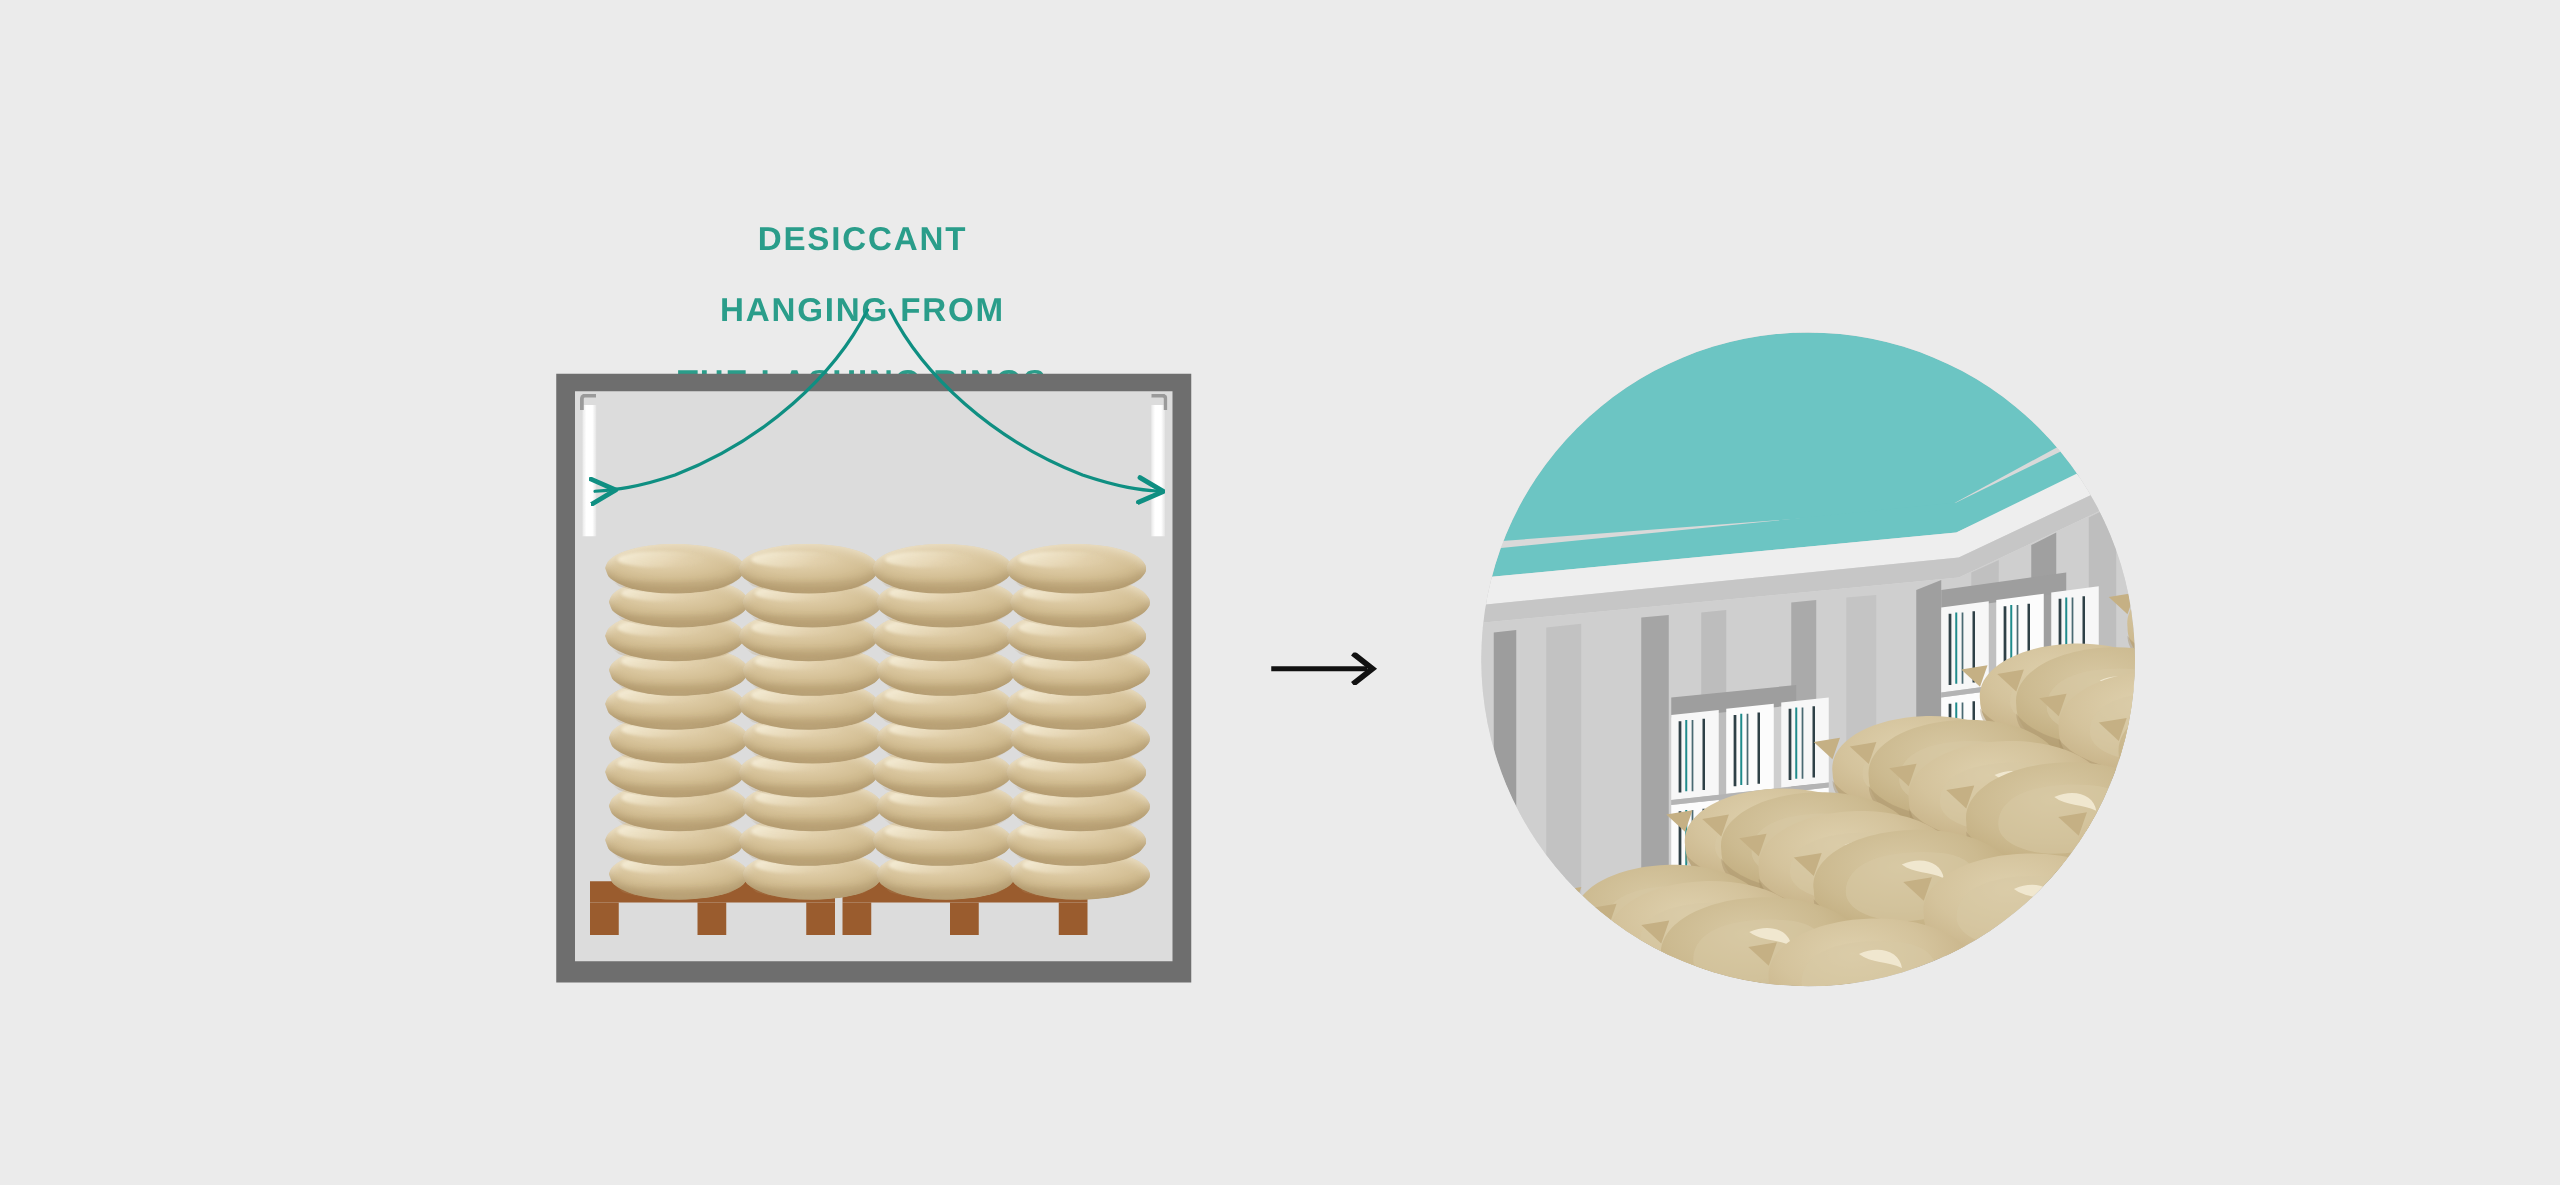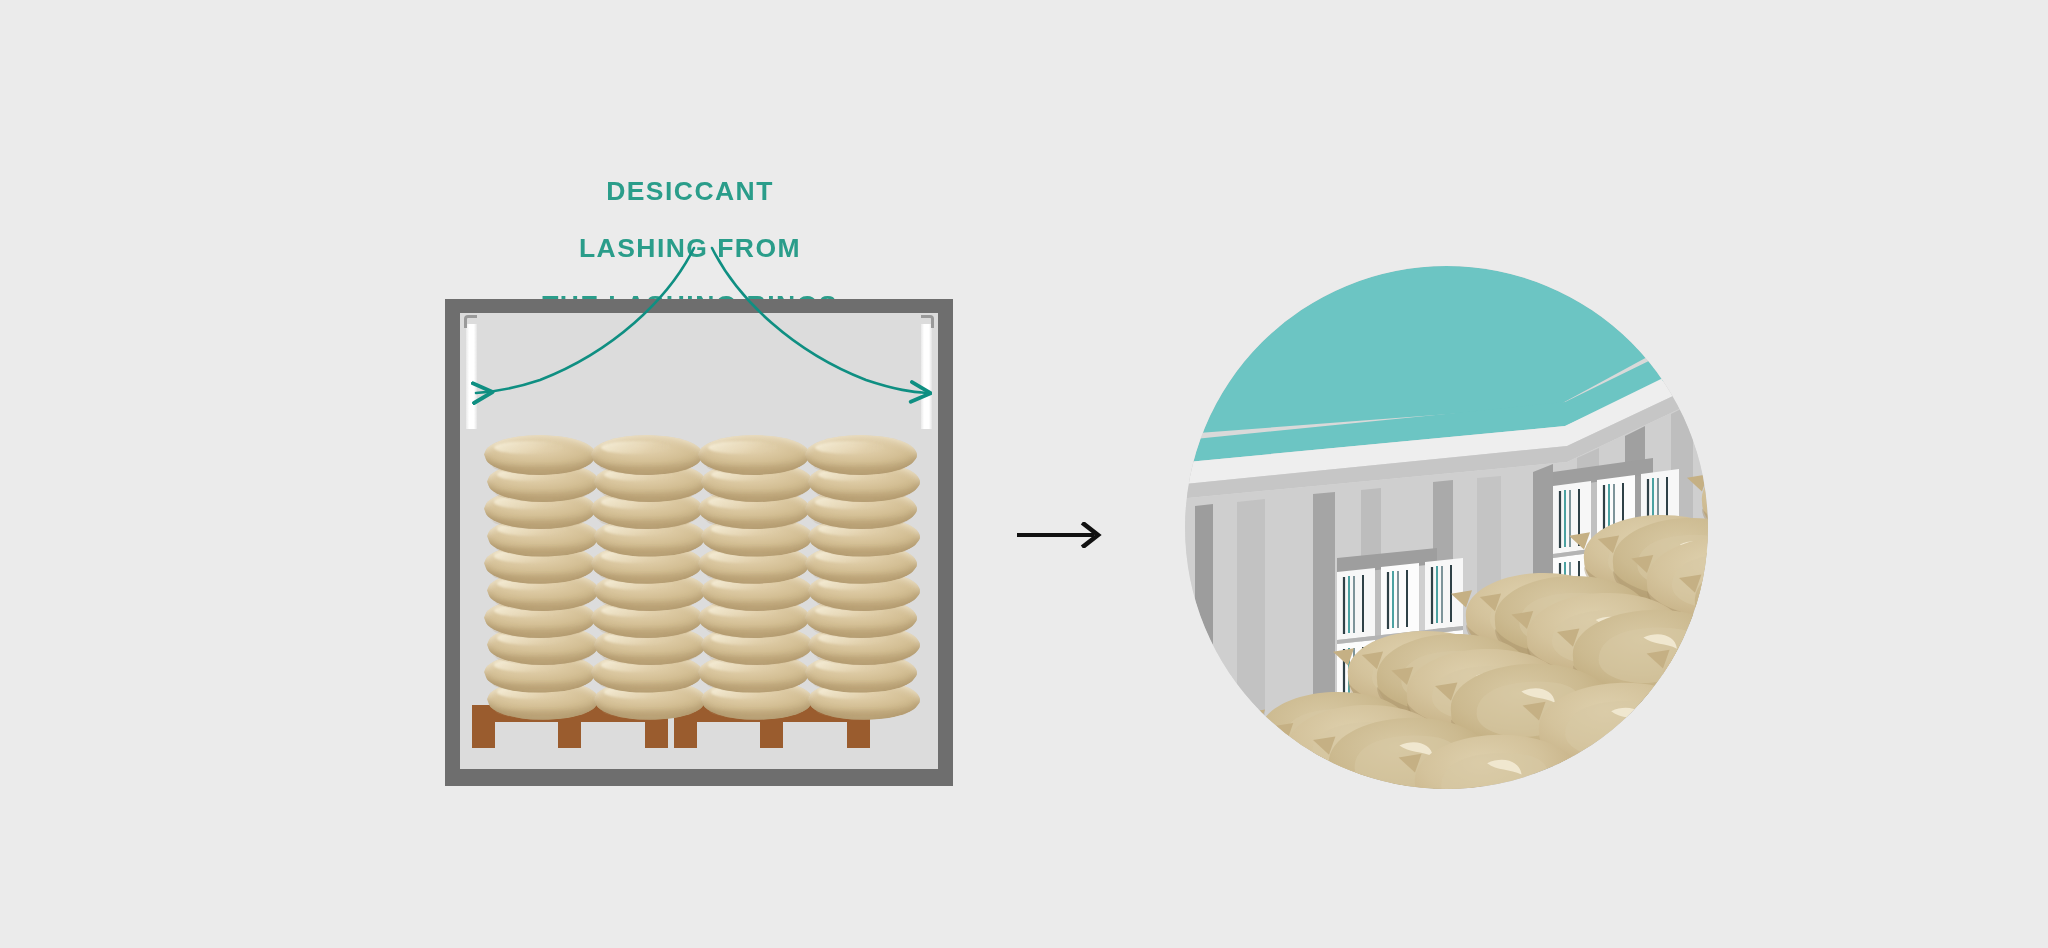--- a/index.html
+++ b/index.html
@@ -184,21 +184,21 @@
     background: #d6d6d6;
   }
 </style>
 </head>
 <body>
 
 <div id="stage">
 
   <div class="callout-label">
     <span class="callout-line">DESICCANT</span>
-    <span class="callout-line">LASHING FROM</span>
+    <span class="callout-line">HANGING FROM</span>
     <span class="callout-line">THE LASHING RINGS</span>
   </div>
 
   <div class="container-frame">
     <div class="container-inner">
 
       <div class="desiccant left"></div>
       <div class="lashing-ring left"></div>
       <div class="desiccant right"></div>
       <div class="lashing-ring right"></div>

